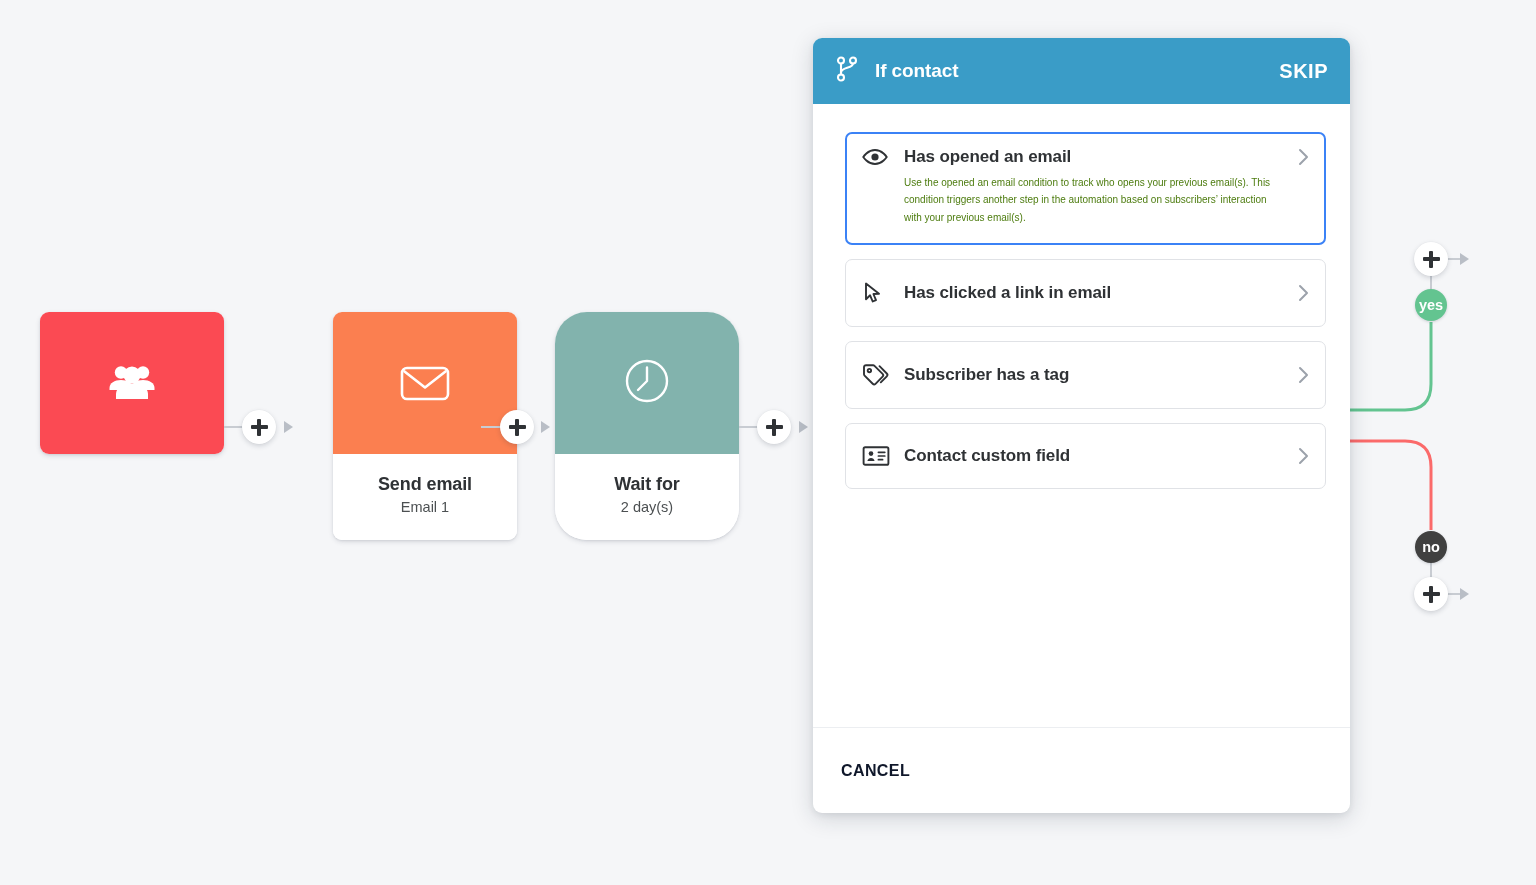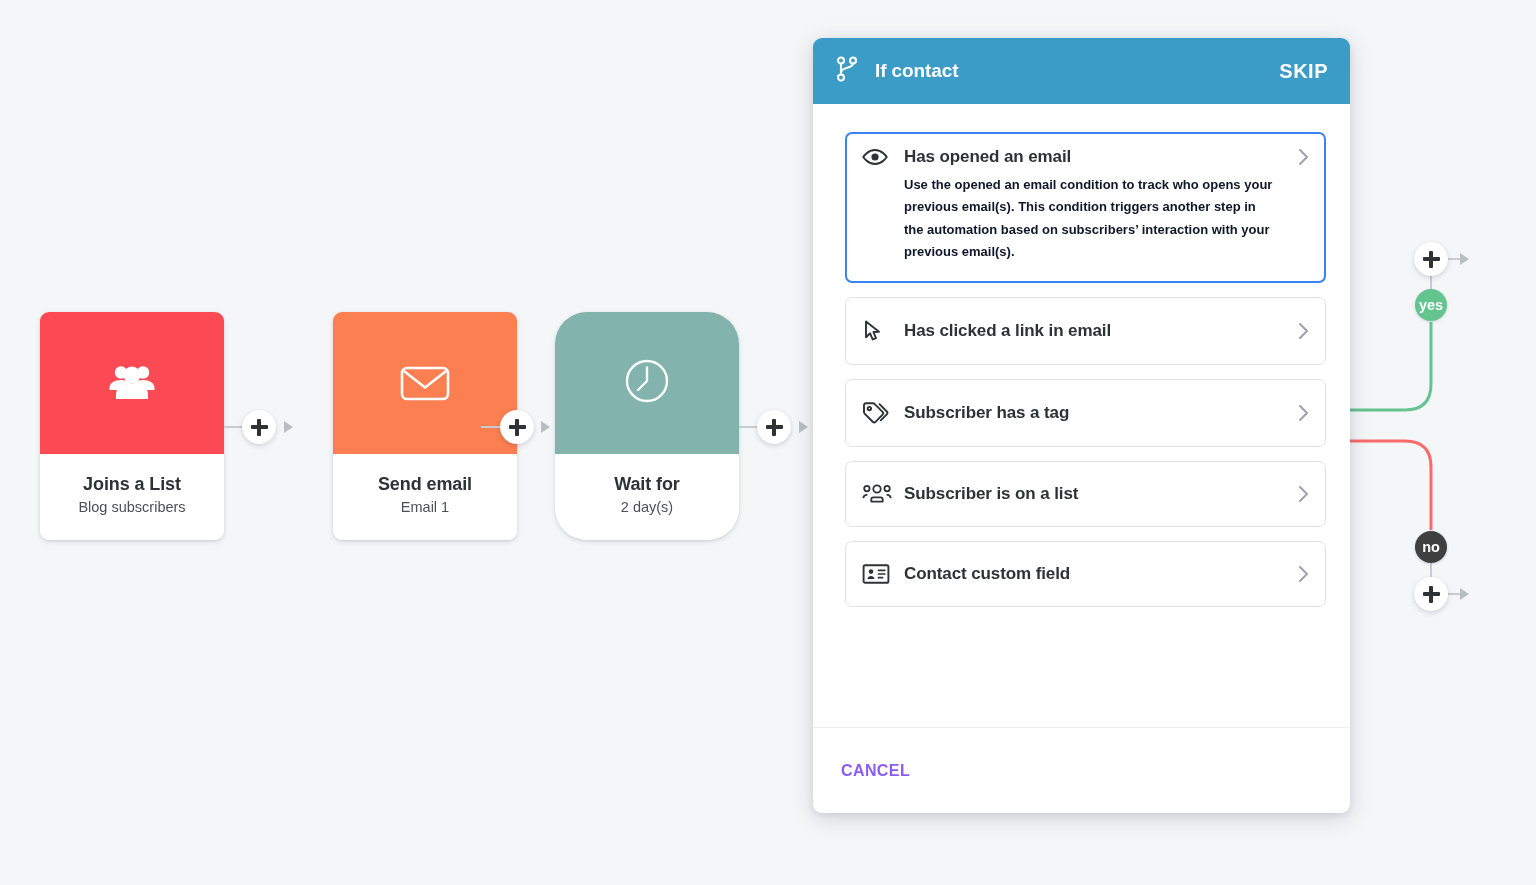--- a/index.html
+++ b/index.html
@@ -98,31 +98,31 @@
     padding: 14px 16px 14px 16px;
     position: relative;
   }
   .cond.selected { border: 2.5px solid #3b82f6; padding: 13px 15px 17px 15px; }
   .cond-row { display: flex; align-items: center; }
   .cond-icon { width: 42px; flex: 0 0 42px; display: flex; align-items: center; justify-content: flex-start; }
   .cond-title { font-size: 17px; font-weight: 700; color: #2f3235; letter-spacing: -0.1px; }
   .chev { margin-left: auto; color: #9ca2ab; display: flex; align-items: center; }
   .cond-desc {
     margin: 7px 0 0 42px;
-    font-size: 13px; font-weight: 700; color: #0f172a;
+    font-size: 10px; font-weight: 400; color: #4d7c0f;
     line-height: 1.73; max-width: 372px;
   }
   .cond.plain { padding: 21px 16px; }
 
   .panel-foot {
     flex: 0 0 86px; border-top: 1.5px solid #eceef1;
     display: flex; align-items: center; padding-left: 28px;
   }
   .cancel {
-    font-size: 16px; font-weight: 700; color: #8b5cf6; letter-spacing: 0.4px;
+    font-size: 16px; font-weight: 700; color: #0f172a; letter-spacing: 0.4px;
   }
 </style>
 </head>
 <body>
 
 <div id="canvas">
 
   <div class="hline" style="left:224px; top:426px; width:40px;"></div>
   <div class="arrowhead" style="left:284px; top:421px;"></div>
   <div class="hline" style="left:481px; top:426px; width:40px;"></div>
@@ -136,24 +136,20 @@
         <svg width="48" height="40" viewBox="0 0 48 40" fill="#fff">
           <circle cx="13" cy="11.5" r="6.2"></circle>
             <circle cx="35" cy="11.5" r="6.2"></circle>
           <path d="M1.5 27c0-5 5-8 11.5-8s11.5 3 11.5 8v2H1.5z"></path>
           <path d="M23.5 27c0-5 5-8 11.5-8s11.5 3 11.5 8v2H23.5z"></path>
           <circle cx="24" cy="14" r="8.6"></circle>
           <path d="M8 33c0-6.6 7.2-10.5 16-10.5S40 26.4 40 33v5H8z"></path>
         </svg>
       </span>
     </div>
-    <div class="node-body">
-      <div class="node-title">Joins a List</div>
-      <div class="node-sub">Blog subscribers</div>
-    </div>
   </div>
 
   <div class="node" style="left:297px; top:312px;margin-left:36px;">
     <div class="node-head" style="background:#fb7f50;">
       <span>
         <svg width="54" height="42" viewBox="0 0 54 42" fill="none" stroke="#fff" stroke-width="2.6">
           <rect x="4" y="8" width="46" height="31" rx="5"></rect>
           <path d="M6.5 11.5 27 27.5 47.5 11.5" stroke-linecap="round" stroke-linejoin="round"></path>
         </svg>
       </span>
@@ -265,40 +261,20 @@
           </span>
           <span class="cond-title">Subscriber has a tag</span>
           <span class="chev">
             <svg width="11" height="18" viewBox="0 0 11 18" fill="none" stroke="#9ca2ab" stroke-width="2" stroke-linecap="round" stroke-linejoin="round">
                 <path d="M2 2l7 7-7 7"></path>
               </svg>
           </span>
         </div>
       </div>
 
-      <div class="cond plain">
-        <div class="cond-row">
-          <span class="cond-icon">
-            <svg width="30" height="22" viewBox="0 0 30 22" fill="none" stroke="#2f3235" stroke-width="1.8" stroke-linecap="round">
-              <circle cx="15" cy="6" r="3.7"></circle>
-              <circle cx="4.9" cy="5.6" r="2.7"></circle>
-              <circle cx="25.1" cy="5.6" r="2.7"></circle>
-              <path d="M9.3 18.6v-2.2a2 2 0 0 1 2-2h7.4a2 2 0 0 1 2 2v2.2z" stroke-linejoin="round"></path>
-              <path d="M1.4 14.4c.4-1.5 1.6-2.4 3.3-2.5"></path>
-              <path d="M28.6 14.4c-.4-1.5-1.6-2.4-3.3-2.5"></path>
-            </svg>
-          </span>
-          <span class="cond-title">Subscriber is on a list</span>
-          <span class="chev">
-            <svg width="11" height="18" viewBox="0 0 11 18" fill="none" stroke="#9ca2ab" stroke-width="2" stroke-linecap="round" stroke-linejoin="round">
-                <path d="M2 2l7 7-7 7"></path>
-              </svg>
-          </span>
-        </div>
-      </div>
 
       <div class="cond plain">
         <div class="cond-row">
           <span class="cond-icon">
             <svg width="28" height="22" viewBox="0 0 28 22" fill="none" stroke="#2f3235" stroke-width="1.9">
               <rect x="1.6" y="2.2" width="24.8" height="17.6" rx="1.6"></rect>
               <circle cx="9" cy="8.6" r="2.3" fill="#2f3235" stroke="none"></circle>
               <path d="M5.4 16c.4-2 1.8-3.1 3.6-3.1s3.2 1.1 3.6 3.1z" fill="#2f3235" stroke="none"></path>
               <path d="M16.4 7.3h6.4M16.4 11h6.4M16.4 14.7h4.2" stroke-linecap="round" stroke-width="1.7"></path>
             </svg>

